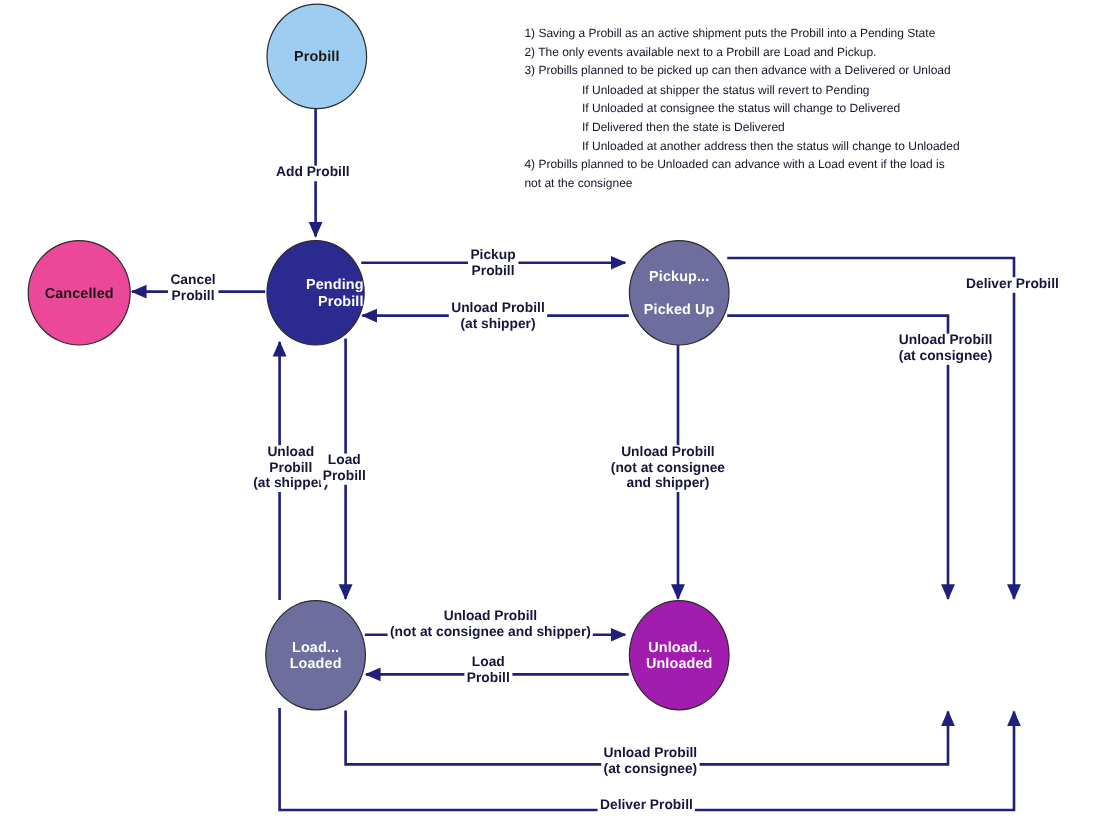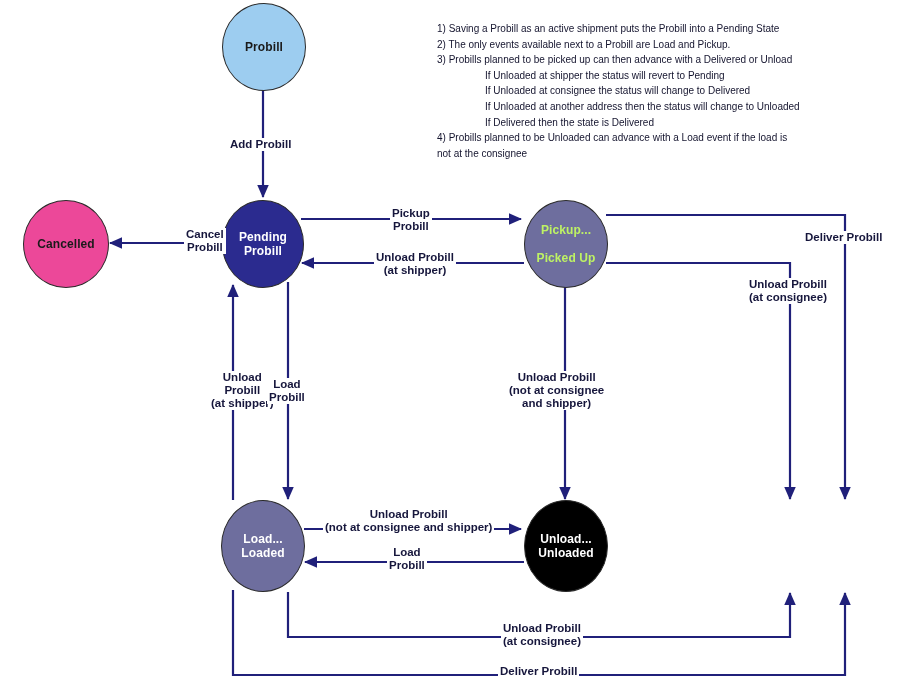--- a/index.html
+++ b/index.html
@@ -104,41 +104,41 @@
       <path d="M 233 590 L 233 675 L 845 675 L 845 593"></path>
     </g>
   </svg>
 
   <div class="node" style="left: 222px; top: 3px; width: 82px; height: 86px; background: rgb(157, 205, 240); color: rgb(26, 26, 26); border-color: rgb(43, 43, 43);">
     <span>Probill</span>
   </div>
   <div class="node" style="left: 23px; top: 200px; width: 84px; height: 86px; background: #ec4899; color: rgb(26, 26, 26); border-color: rgb(43, 43, 43);">
     <span>Cancelled</span>
   </div>
-  <div class="node" style="left: 222px; top: 200px; width: 80px; height: 86px; background: rgb(43, 43, 143); color: rgb(255, 255, 255); border-color: rgb(43, 43, 43);">
+  <div class="node" style="left: 222px; top: 200px; width: 80px; height: 86px; background: rgb(43, 43, 143); color: rgb(255, 255, 255); border-color: rgb(43, 43, 43); align-items: flex-end;">
     <span>Pending</span>
     <span>Probill</span>
   </div>
-  <div class="node" style="left: 524px; top: 200px; width: 82px; height: 86px; background: rgb(110, 110, 158); color: #bef264; border-color: rgb(43, 43, 43); gap: 14px;">
+  <div class="node" style="left: 524px; top: 200px; width: 82px; height: 86px; background: rgb(110, 110, 158); color: #ffffff; border-color: rgb(43, 43, 43); gap: 14px;">
     <span>Pickup...</span>
     <span>Picked Up</span>
   </div>
   <div class="node" style="left: 221px; top: 500px; width: 82px; height: 90px; background: rgb(110, 110, 158); color: rgb(255, 255, 255); border-color: rgb(43, 43, 43);">
     <span>Load...</span>
     <span>Loaded</span>
   </div>
-  <div class="node" style="left: 524px; top: 500px; width: 82px; height: 90px; background: #000000; color: rgb(255, 255, 255); border-color: rgb(43, 43, 43); text-align: center;">
+  <div class="node" style="left: 524px; top: 500px; width: 82px; height: 90px; background: #a21caf; color: rgb(255, 255, 255); border-color: rgb(43, 43, 43); text-align: center;">
     <span>Unload...</span>
     <span>Unloaded</span>
   </div>
 
   <div class="edge-label" style="left: 228px; top: 138px; text-align: left; color: rgb(22, 22, 60);">
       <div>Add Probill</div>
     </div>
-  <div class="edge-label" style="left: 140px; top: 228px; text-align: center; color: rgb(22, 22, 60); margin-left: 44px;">
+  <div class="edge-label" style="left: 140px; top: 228px; text-align: center; color: rgb(22, 22, 60);">
       <div>Cancel</div>
       <div>Probill</div>
     </div>
   <div class="edge-label" style="left: 390px; top: 207px; text-align: center; color: rgb(22, 22, 60);">
       <div>Pickup</div>
       <div>Probill</div>
     </div>
   <div class="edge-label" style="left: 374px; top: 251px; text-align: center; color: rgb(22, 22, 60);">
       <div>Unload Probill</div>
       <div>(at shipper)</div>
@@ -179,19 +179,19 @@
   <div class="edge-label" style="left: 498px; top: 665px; text-align: center; color: rgb(22, 22, 60);">
       <div>Deliver Probill</div>
     </div>
 
   <div class="legend" id="legend" style="left: 437px; top: 21px;">
       <div>1) Saving a Probill as an active shipment puts the Probill into a Pending State</div>
       <div>2) The only events available next to a Probill are Load and Pickup.</div>
       <div>3) Probills planned to be picked up can then advance with a Delivered or Unload</div>
       <div class="indent">If Unloaded at shipper the status will revert to Pending</div>
       <div class="indent">If Unloaded at consignee the status will change to Delivered</div>
+      <div class="indent">If Delivered then the state is Delivered</div>
       <div class="indent">If Unloaded at another address then the status will change to Unloaded</div>
-      <div class="indent">If Delivered then the state is Delivered</div>
       <div>4) Probills planned to be Unloaded can advance with a Load event if the load is</div>
       <div>not at the consignee</div>
     </div>
 
 </div>
 
 </body></html>

